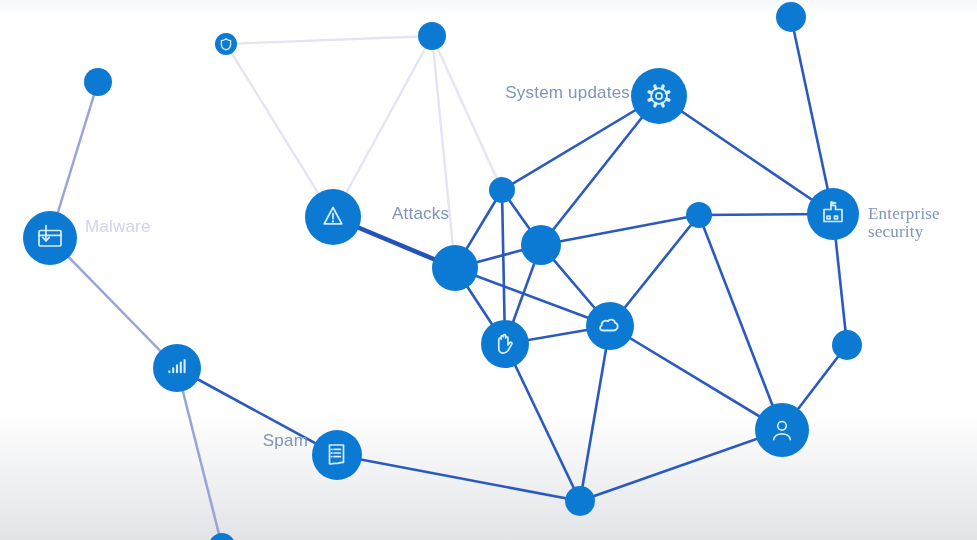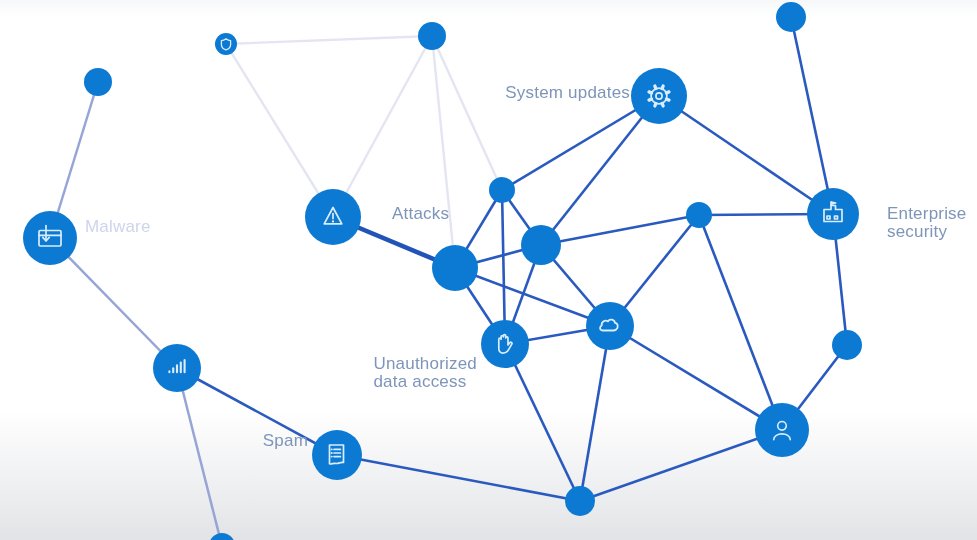--- a/index.html
+++ b/index.html
@@ -176,18 +176,16 @@
       <g transform="translate(580,501)">
         <circle r="15" fill="#0c7ad3"></circle>
       </g>
       <g transform="translate(222,546)">
         <circle r="13" fill="#0c7ad3"></circle>
       </g>
     </svg>
 <div class="lbl faded" style="left: 85px; top: 218px;">Malware</div>
     <div class="lbl right" style="right: 347px; top: 84px;">System updates</div>
     <div class="lbl" style="left: 371px; top: 205px; margin-left: 21px;">Attacks</div>
-    <div class="lbl" style="left: 887px; top: 205px;">Enterprise
+    <div class="lbl" style="left: 868px; top: 205px; font-family: Liberation Serif, serif;">Enterprise
 security</div>
-    <div class="lbl right" style="right: 500px; top: 355px;">Unauthorized
-data access</div>
     <div class="lbl right" style="right: 669px; top: 432px;">Spam</div>
   </div>
 
 </body></html>

